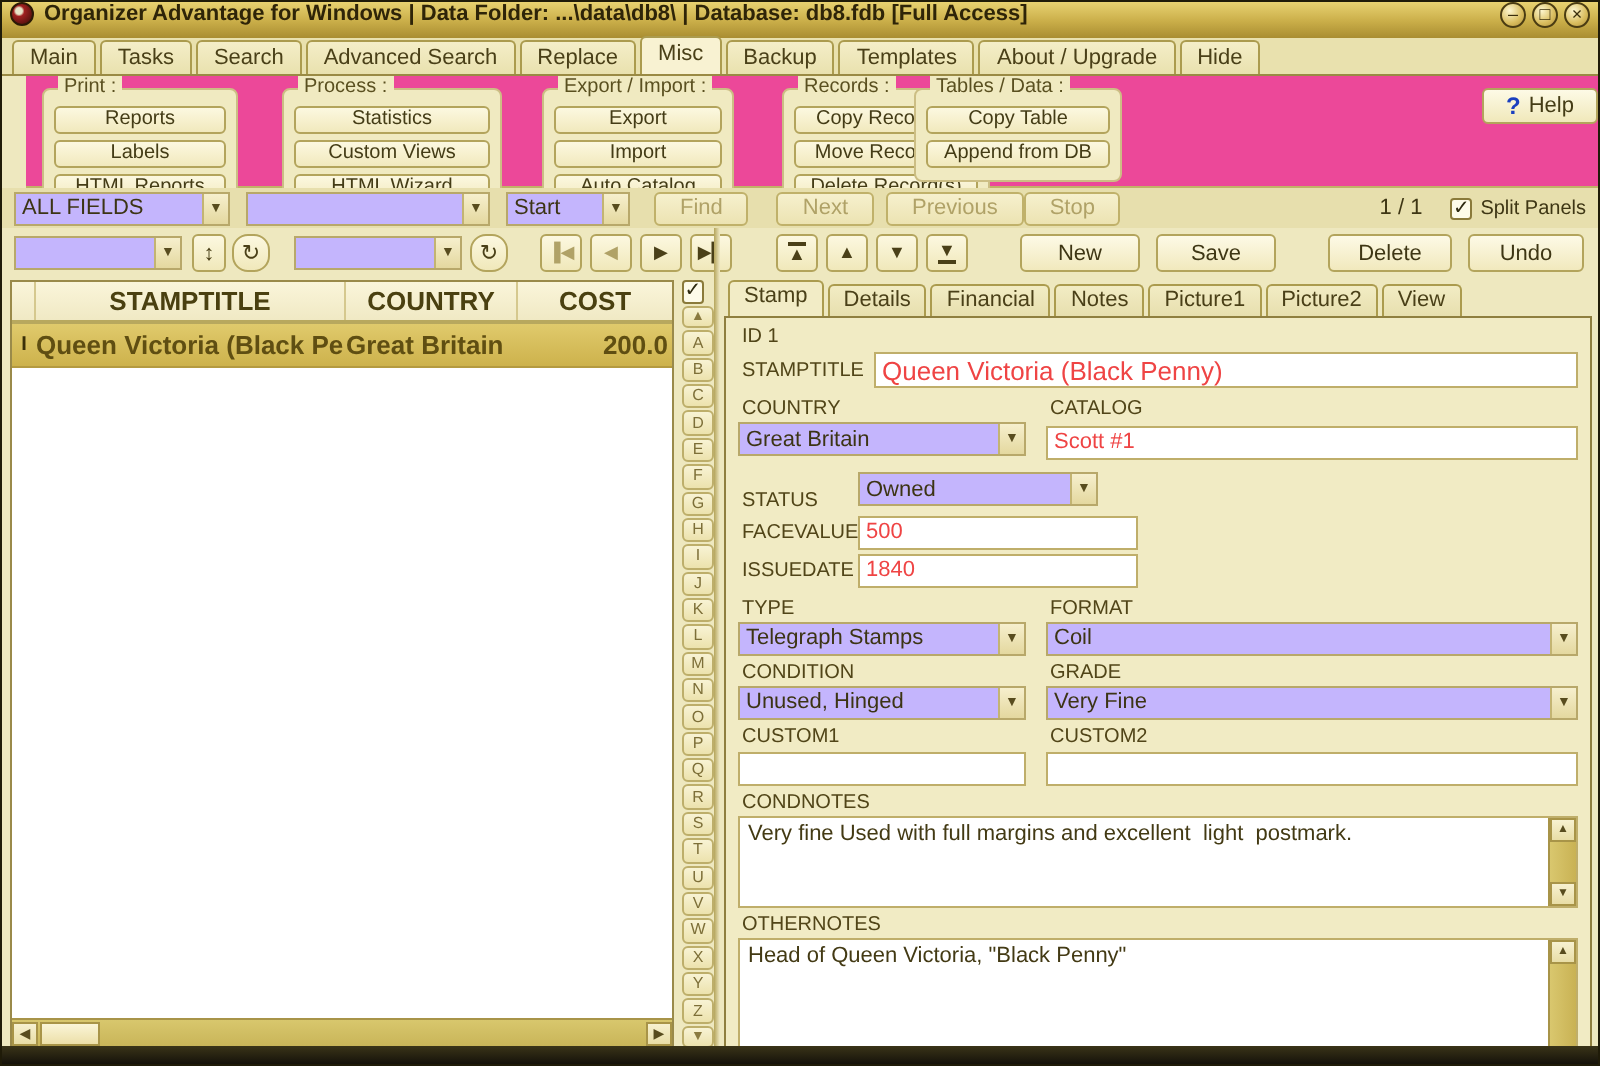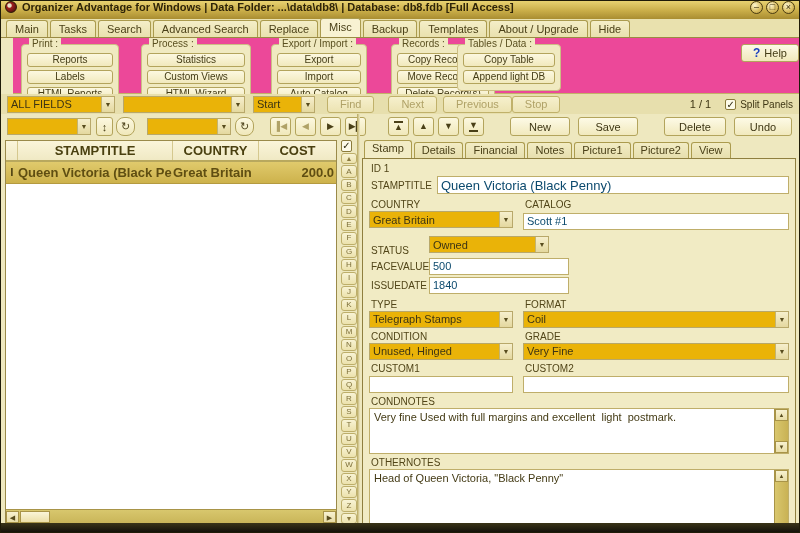--- a/index.html
+++ b/index.html
@@ -37,21 +37,21 @@
   .options-btn { position:absolute; left:536px; top:60px; width:100px; height:14px; font-size:10px; color:#554610;
     background:linear-gradient(#dcc160,#c3a63f); border:1px solid #97822c; border-radius:6px; text-align:center; line-height:13px; }
   .help-btn { position:absolute; right:12px; top:6px; width:58px; height:18px; background:linear-gradient(#fdfae6,#f0e8ba);
     border:1px solid #b3a45c; border-radius:3px; display:flex; align-items:center; justify-content:center; gap:4px;
     font-size:11px; color:#443c16; }
   .help-q { color:#1a3fbf; font-weight:bold; font-size:12px; }
 
   
   .filterrow1 { position:absolute; left:0; top:93px; width:100%; height:20px; background:#e7dfad; display:flex; align-items:center; padding:0 6px; }
   .filterrow2 { position:absolute; left:0; top:113px; width:100%; height:25px; background:#eee8bf; display:flex; align-items:center; padding:0 6px; }
-  .combo { height:17px; background:#eab308; border:1px solid #b8a86a; display:flex; align-items:center; font-size:11px; color:#3c3414; }
+  .combo { height:17px; background:#c4b5fd; border:1px solid #b8a86a; display:flex; align-items:center; font-size:11px; color:#3c3414; }
   .combo-text { flex:1; padding:0 3px; white-space:nowrap; overflow:hidden; }
   .combo-arrow { width:13px; height:100%; background:linear-gradient(#f6efcd,#e4d89f); border-left:1px solid #c3b472;
     font-size:7px; color:#584c1e; display:flex; align-items:center; justify-content:center; }
   .sm-btn { height:19px; background:linear-gradient(#fcf8e0,#f0e8ba); border:1px solid #b3a45c; border-radius:3px;
     font-size:11px; color:#4a4018; display:flex; align-items:center; justify-content:center; }
   .txt-btn { height:17px; padding:0 12px; font-size:11px; border-radius:3px; background:linear-gradient(#f6f0cd,#ece3b2);
     border:1px solid #c0b16a; color:#443c16; display:flex; align-items:center; }
   .txt-btn.disabled { color:#b0a267; }
   .action-btn { height:19px; padding:0 14px; font-size:11px; border-radius:3px; background:linear-gradient(#fdfae6,#f1e9bd);
     border:1px solid #b3a45c; color:#3e3614; display:flex; align-items:center; }
@@ -97,21 +97,21 @@
   
   .detail-panel { position:absolute; left:361px; top:139px; width:434px; height:384px; }
   .dtabs { display:flex; height:18px; align-items:flex-end; padding-left:2px; }
   .dtab { font-size:11px; color:#4a4018; background:linear-gradient(#f2ecc4,#e7dfae); border:1px solid #ab9b4e;
     border-bottom:none; border-radius:3px 3px 0 0; padding:1px 7px 2px; margin-right:2px; height:16px; white-space:nowrap; }
   .dtab.active { background:#f2ecc6; height:18px; position:relative; z-index:2; }
   .dbody { position:absolute; left:0; top:18px; width:434px; height:366px; background:#f1ebc4; border:1px solid #8f7f3f;
     padding:3px 6px 4px 6px; }
   .id-line { font-size:10px; color:#514518; margin:1px 0 2px 2px; }
   .flabel { font-size:10px; color:#514518; margin:3px 0 1px 2px; white-space:nowrap; }
-  .finput { height:17px; width:100%; background:#ffffff; border:1px solid #bfae6a; font-size:11px; color:#0c4a6e;
+  .finput { height:17px; width:100%; background:#ffffff; border:1px solid #bfae6a; font-size:11px; color:#ef4444;
     padding:0 3px; font-family:"Liberation Sans", sans-serif; }
   .inline-row { display:flex; align-items:center; margin:2px 0; }
   .inline-row .flabel { margin:0 6px 0 2px; }
   .two-col { display:flex; gap:10px; }
   .lcol { width:144px; flex:0 0 auto; }
   .rcol { flex:1 1 auto; }
   .notes-box { position:relative; width:100%; background:#ffffff; border:1px solid #bfae6a; }
   .notes-text { position:absolute; inset:2px 16px 2px 4px; font-size:11px; color:#433a14; white-space:pre-wrap; overflow:hidden; }
   .vscroll { position:absolute; right:0; top:0; bottom:0; width:14px; background:linear-gradient(90deg,#d9c76e,#c9b254);
     border-left:1px solid #a89448; display:flex; flex-direction:column; justify-content:space-between; }
@@ -170,21 +170,21 @@
     </div>
     <div class="tgroup" style="left:378px; width:104px;">
       <div class="tgroup-label">Records :</div>
       <div class="tb-btn">Copy Record(s)</div>
       <div class="tb-btn">Move Record(s)</div>
       <div class="tb-btn">Delete Record(s)</div>
     </div>
     <div class="tgroup g-tables">
       <div class="tgroup-label">Tables / Data :</div>
       <div class="tb-btn">Copy Table</div>
-      <div class="tb-btn">Append light DB</div>
+      <div class="tb-btn">Append from DB</div>
     </div>
     <div class="options-btn">Options</div>
     <div class="help-btn">
       <span class="help-q">?</span>
       <span>Help</span>
     </div>
   </div>
 
   <div class="filterrow1">
     <div class="combo" style="width:108px;">

